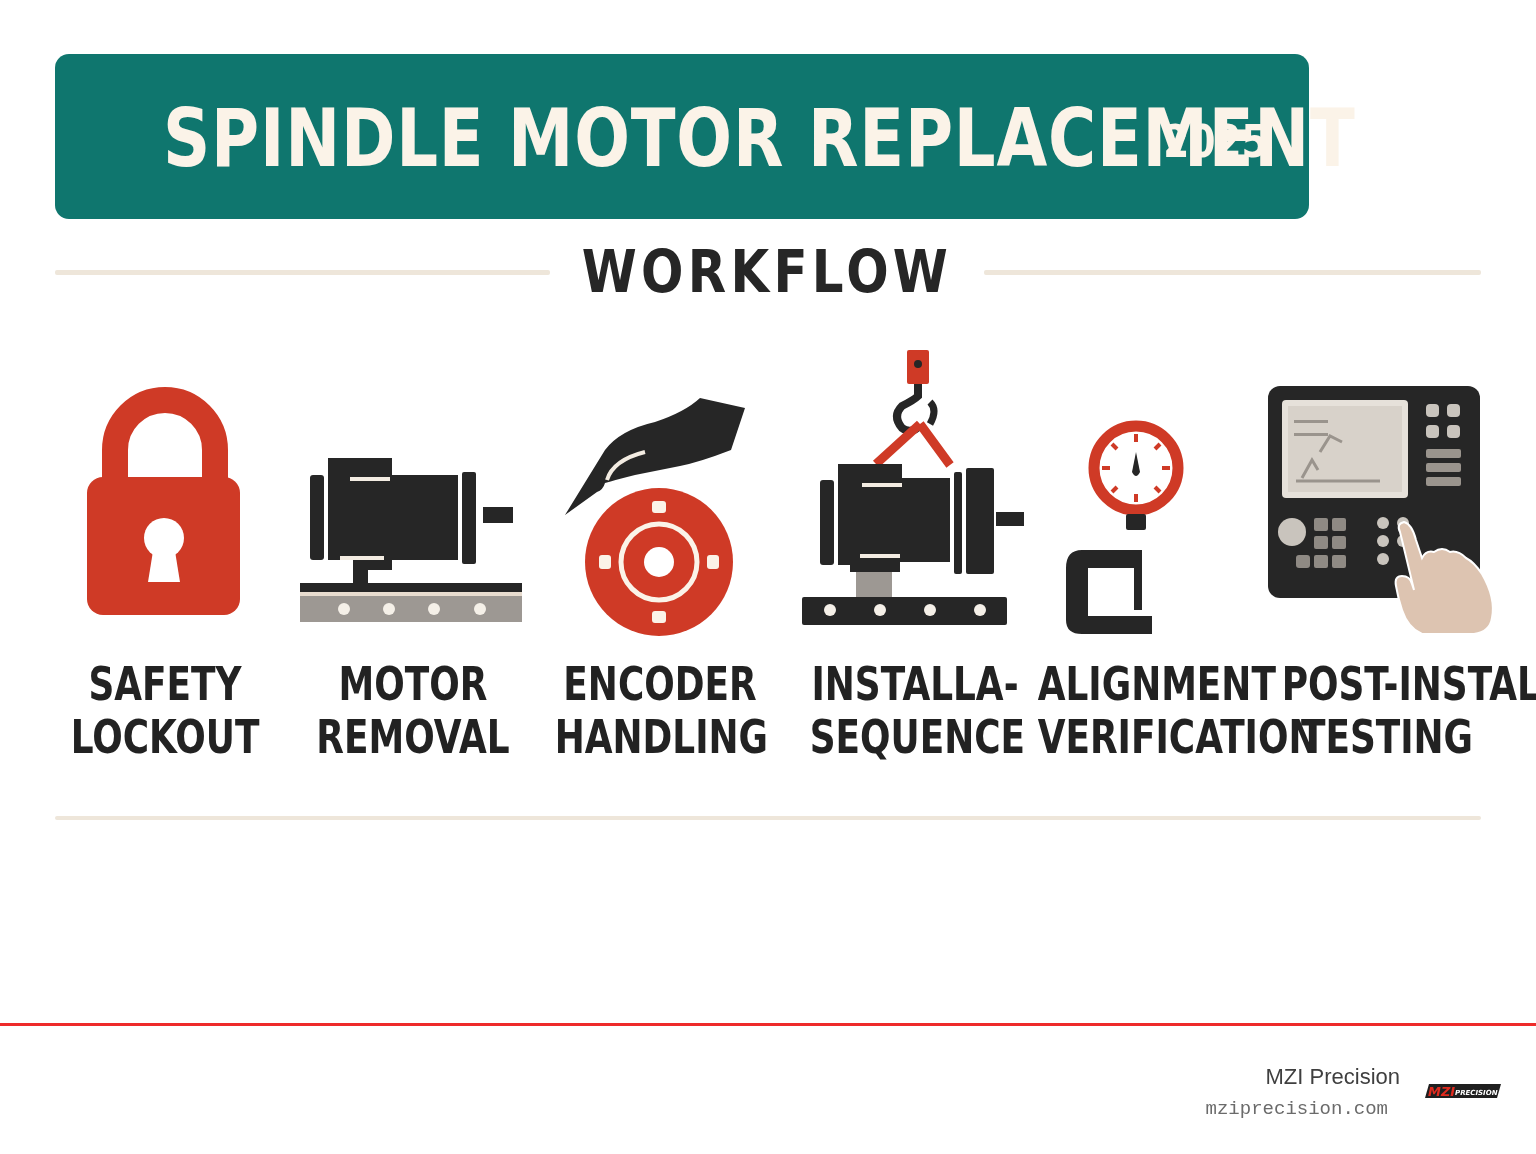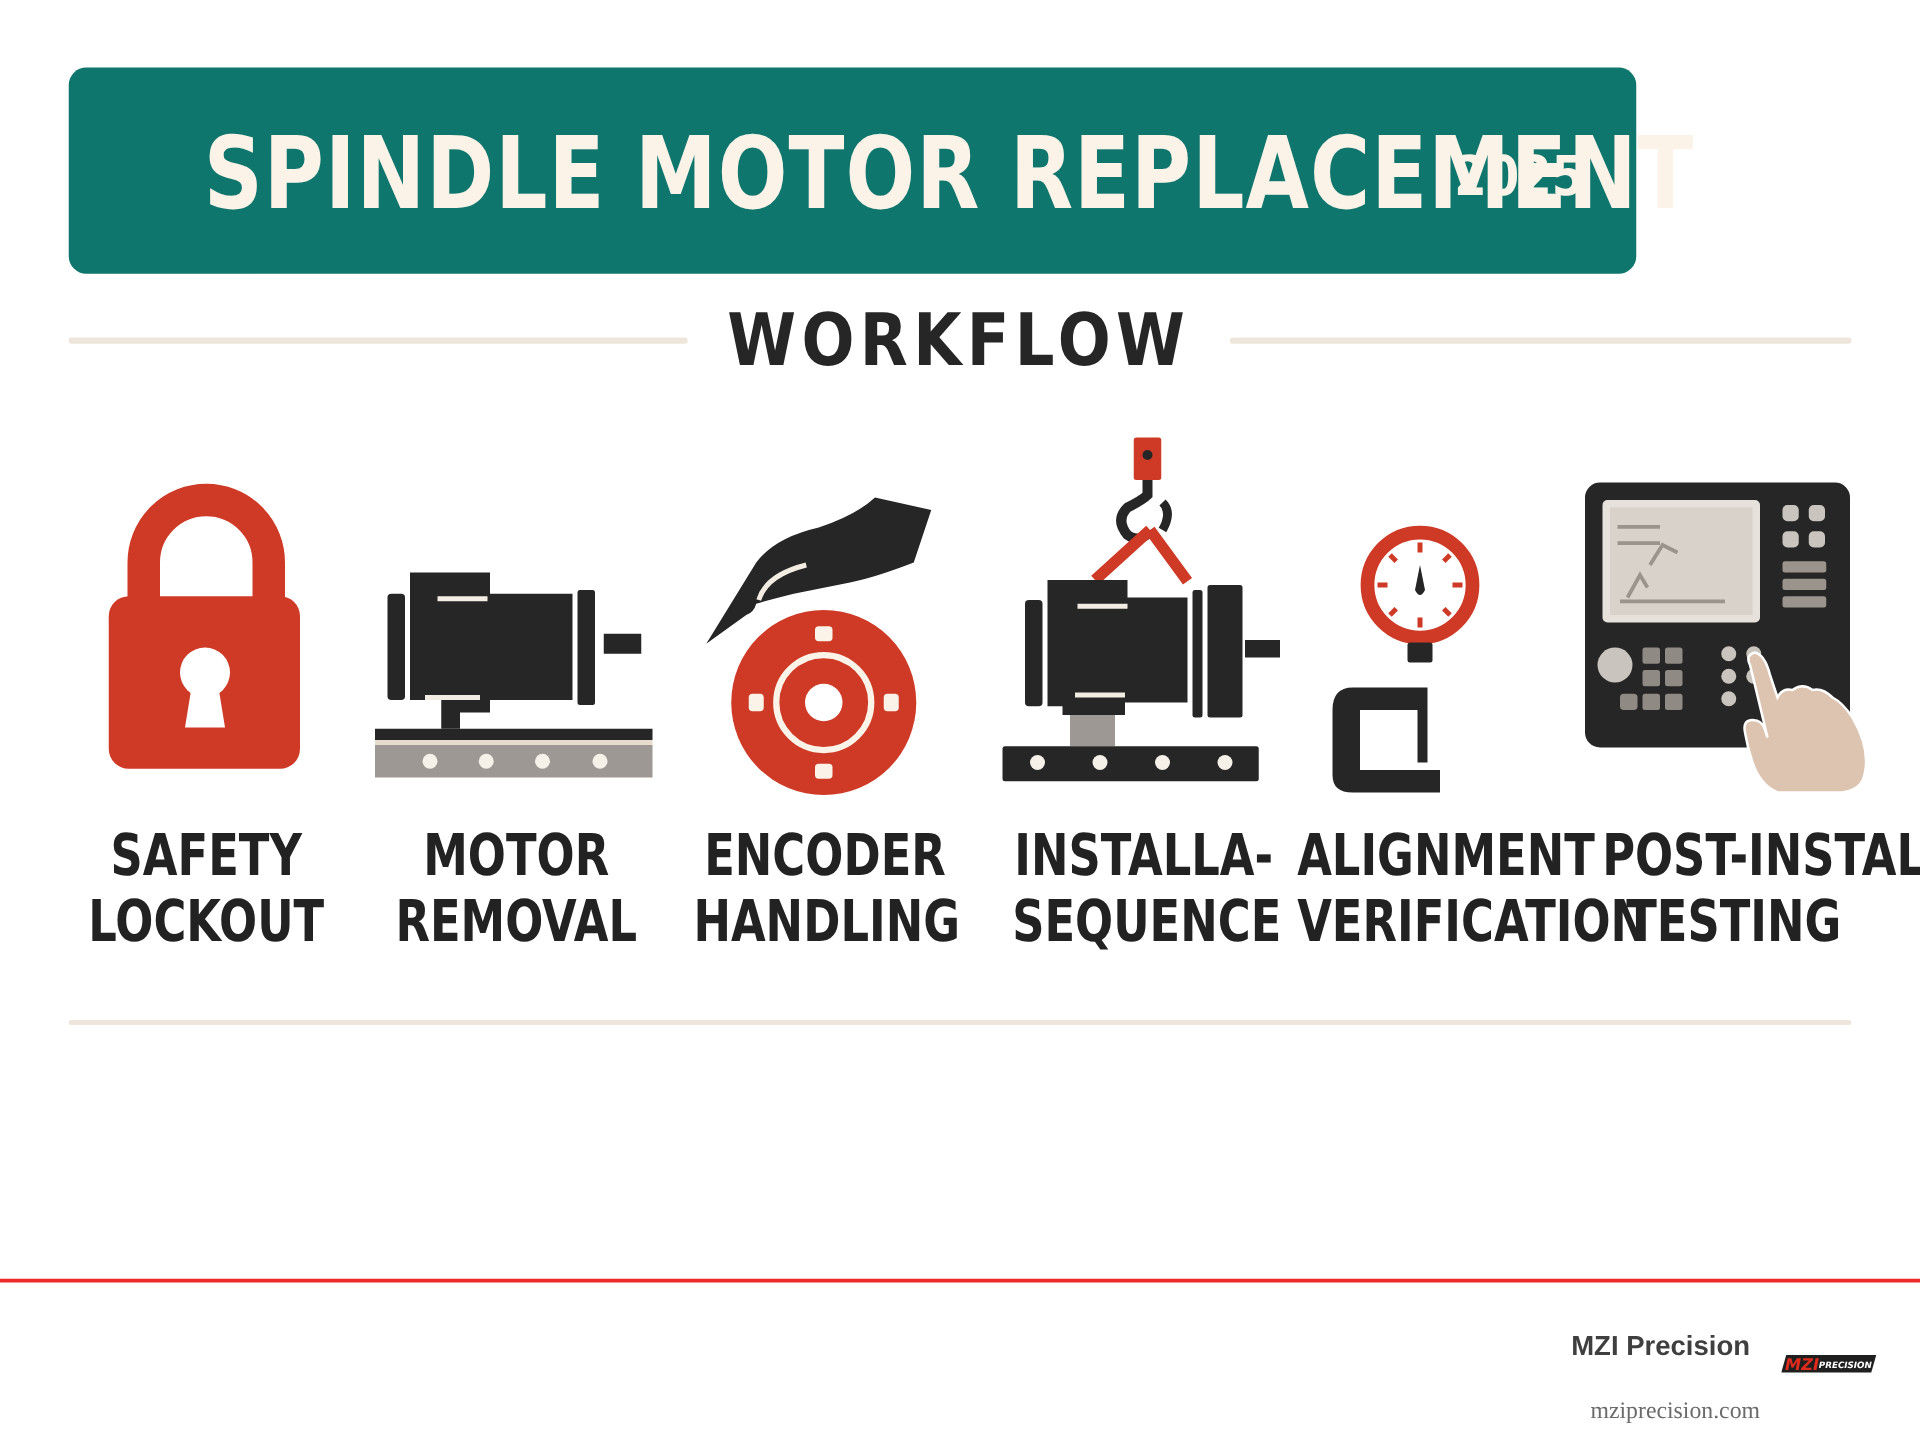--- a/index.html
+++ b/index.html
@@ -36,25 +36,25 @@
     .step .icon { position: absolute; left: 0; top: 0; width: 250px; height: 300px; }
     .step .label {
       position: absolute; left: -10px; width: 270px; top: 318px; text-align: center;
       font-weight: bold; font-size: 46px; line-height: 53px; color: #222222;
       white-space: nowrap; transform: scaleX(0.78); transform-origin: center top;
     }
 
     .footer-line { position: absolute; left: 0; top: 1023px; width: 1536px; height: 3px; background: #ee2a2a; }
     .footer-company {
       position: absolute; right: 136px; top: 1064px; font-family: "Liberation Sans", sans-serif;
-      font-weight: bold; font-size: 22px; color: #3f3f3f; white-space: nowrap;
+      font-weight: normal; font-size: 22px; color: #3f3f3f; white-space: nowrap;
     }
     .footer-url {
-      position: absolute; right: 128px; top: 1098px; font-family: Liberation Serif, serif;
-      font-size: 19px; color: #6b6b6b; white-space: nowrap; margin-top: 20px;
+      position: absolute; right: 148px; top: 1098px; font-family: Liberation Mono, monospace;
+      font-size: 19px; color: #6b6b6b; white-space: nowrap;
     }
     .footer-logo { position: absolute; left: 1425px; top: 1081px; width: 78px; height: 20px; }
   </style>
 </head>
 <body>
 
 <div class="banner">
   <span class="banner-title">SPINDLE MOTOR REPLACEMENT</span>
   <span class="banner-year">2025</span>
 </div>

